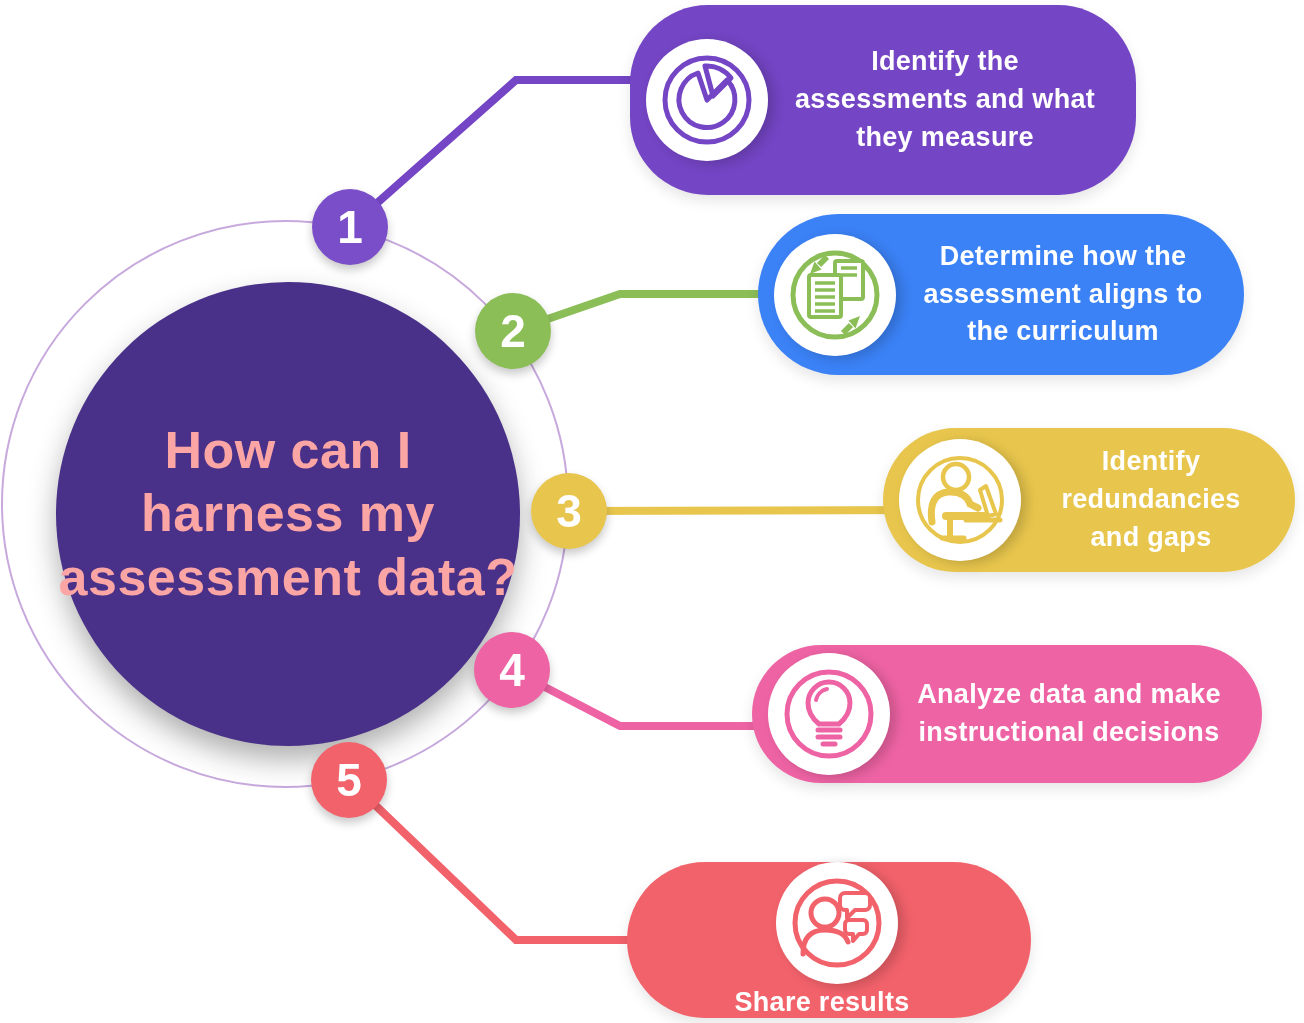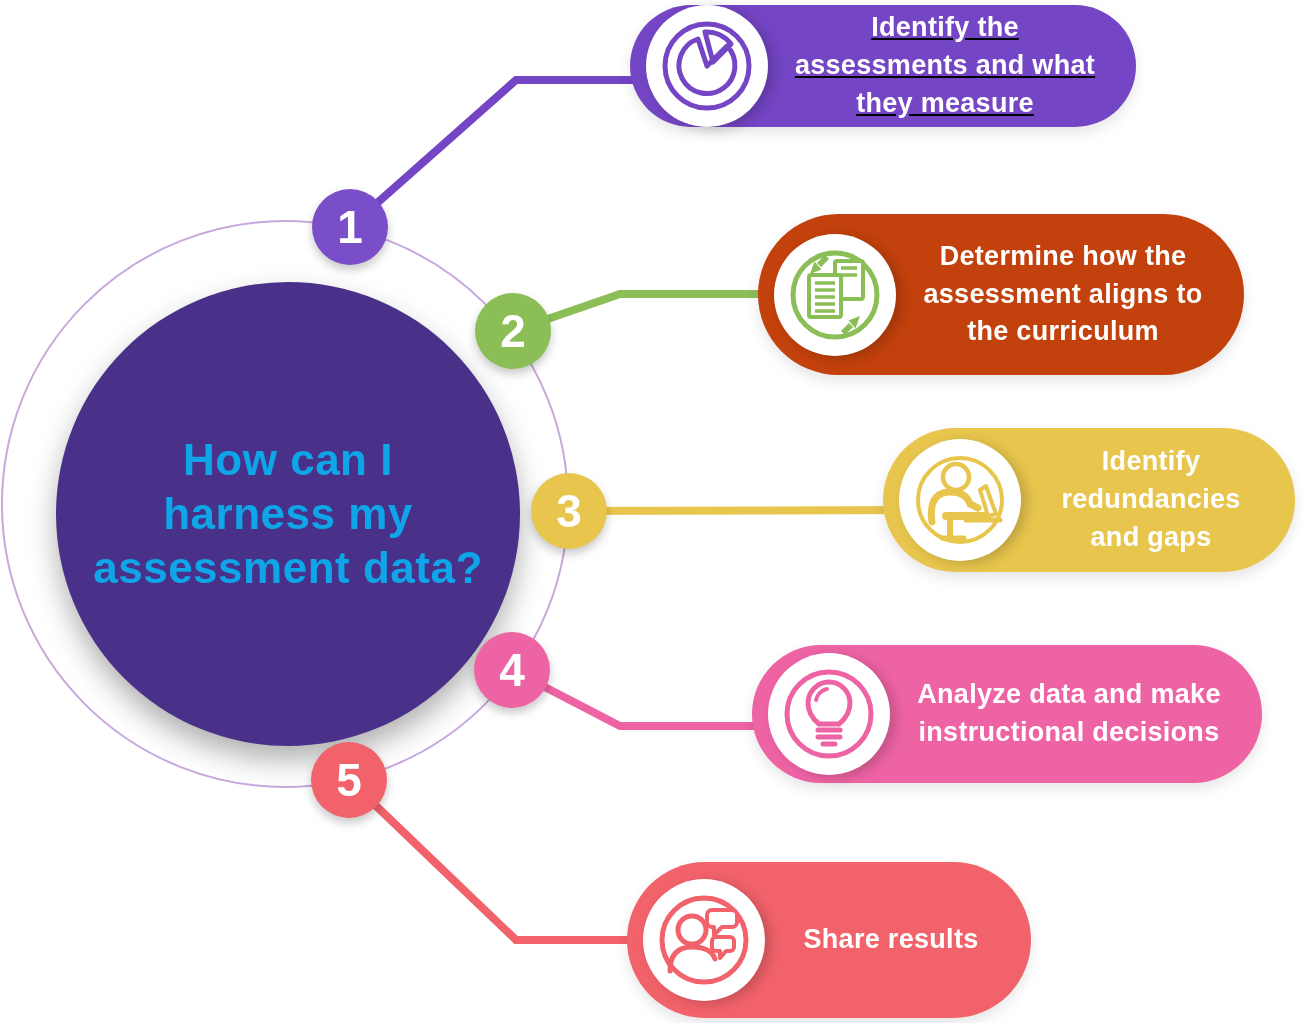--- a/index.html
+++ b/index.html
@@ -14,33 +14,33 @@
   }
   
   .connectors{position:absolute;left:0;top:0;z-index:2;}
   
   .center-circle{
     position:absolute;left:56px;top:282px;width:464px;height:464px;border-radius:50%;
     background:#493189;z-index:4;display:flex;align-items:center;justify-content:center;
     box-shadow:0 14px 28px rgba(30,30,30,.35);
   }
   .center-text{
-    color:#0ea5e9;font-size:44px;font-weight:700;line-height:1.22;text-align:center;
+    color:#fca5a5;font-size:52px;font-weight:700;line-height:1.22;text-align:center;
     white-space:pre-line;letter-spacing:.5px;
   }
   
   .pill{
     position:absolute;display:flex;align-items:center;z-index:5;
     box-shadow:0 6px 14px rgba(0,0,0,.10);
   }
-  .pill-1{left:630px;top:5px;width:506px;height:122px;background:#7445c4;border-radius:78px;text-decoration:underline;}
-  .pill-2{left:758px;top:214px;width:486px;height:161px;background:#c2410c;border-radius:81px;}
+  .pill-1{left:630px;top:5px;width:506px;height:190px;background:#7445c4;border-radius:78px;}
+  .pill-2{left:758px;top:214px;width:486px;height:161px;background:#3b82f6;border-radius:81px;}
   .pill-3{left:883px;top:428px;width:412px;height:144px;background:#e8c64d;border-radius:80px;}
   .pill-4{left:752px;top:645px;width:510px;height:138px;background:#ee63a4;border-radius:82px;}
-  .pill-5{left:627px;top:862px;width:404px;height:156px;background:#f2626b;border-radius:78px;}
+  .pill-5{left:627px;top:862px;width:404px;height:156px;background:#f2626b;border-radius:78px;flex-direction:column;}
   .icon-circle{
     flex:0 0 auto;width:122px;height:122px;margin-left:16px;border-radius:50%;
     background:#fff;display:flex;align-items:center;justify-content:center;
     box-shadow:6px 3px 12px rgba(0,0,0,.18);
   }
   .pill-label{
     flex:1 1 auto;color:#fff;font-weight:700;font-size:27px;line-height:1.4;
     text-align:center;white-space:pre-line;padding:0 34px 0 20px;letter-spacing:.3px;
   }
   

